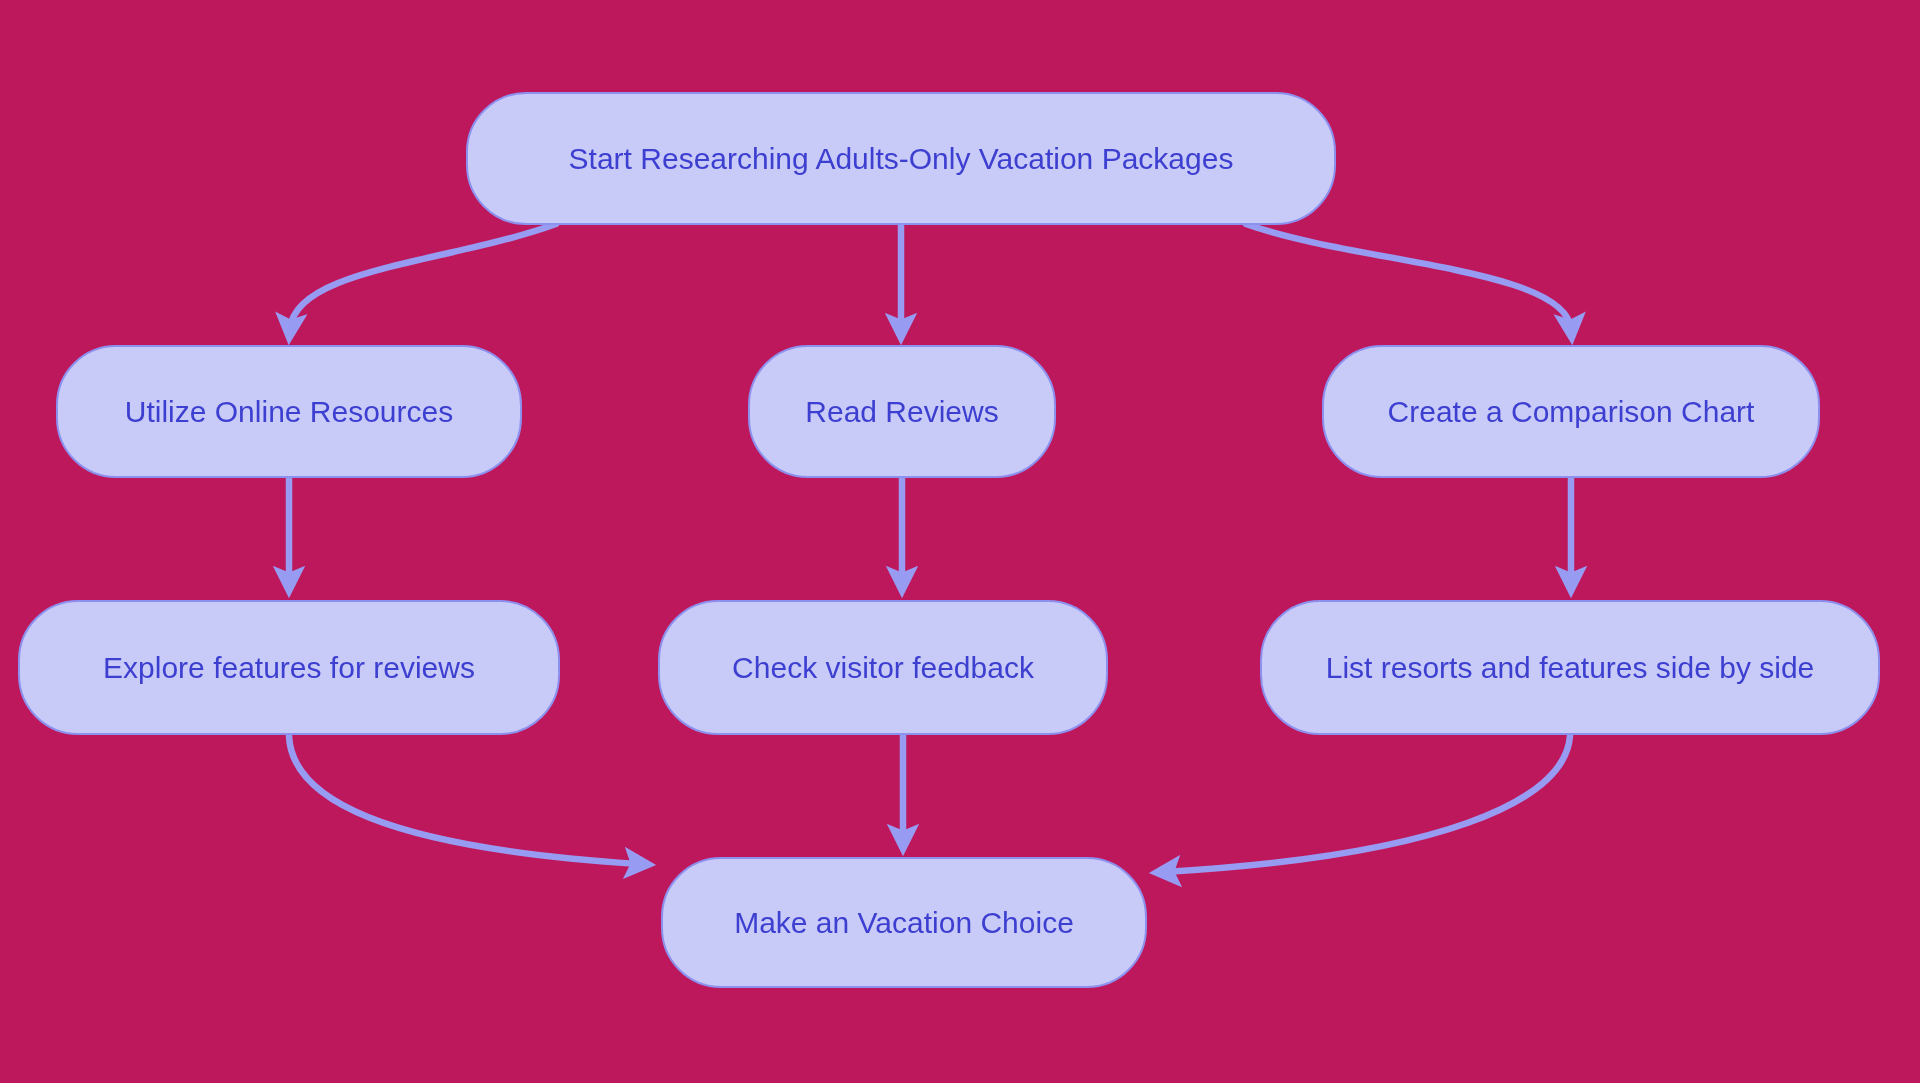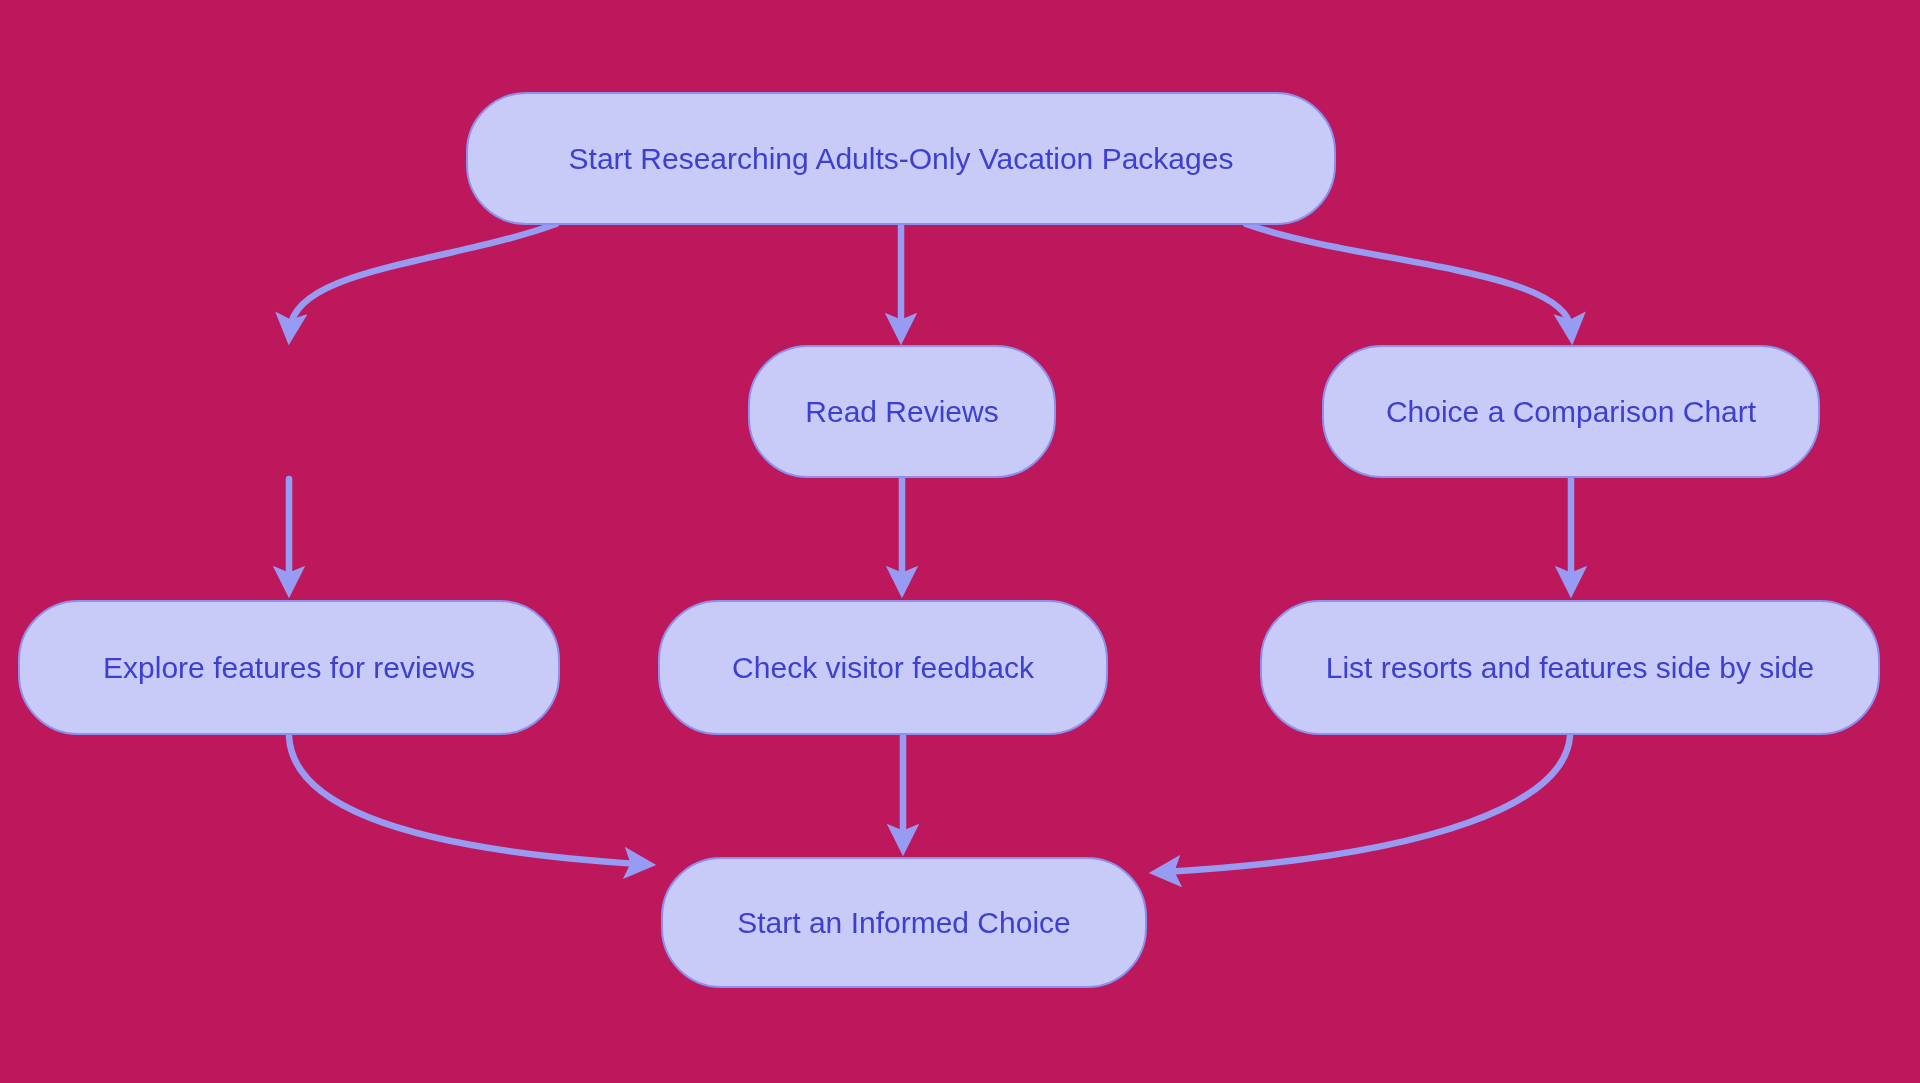--- a/index.html
+++ b/index.html
@@ -45,38 +45,41 @@
     <path class="edge" marker-end="url(#arrow)" d="M 1571 479 L 1571 582"></path>
     <path class="edge" marker-end="url(#arrow)" d="M 289 736 C 292 800, 386 848, 640 864"></path>
     <path class="edge" marker-end="url(#arrow)" d="M 903 736 L 903 840"></path>
     <path class="edge" marker-end="url(#arrow)" d="M 1570 736 C 1565 802, 1438 856, 1165 872"></path>
   </svg>
 
   <div class="node n-start">
     <span>Start Researching Adults-Only Vacation Packages</span>
   </div>
 
+  <div class="node n-ml">
+    <span>Utilize Online Resources</span>
+  </div>
 
   <div class="node n-mm">
     <span>Read Reviews</span>
   </div>
 
   <div class="node n-mr">
-    <span>Choice a Comparison Chart</span>
+    <span>Create a Comparison Chart</span>
   </div>
 
   <div class="node n-bl">
     <span>Explore features for reviews</span>
   </div>
 
   <div class="node n-bm">
     <span>Check visitor feedback</span>
   </div>
 
   <div class="node n-br">
     <span>List resorts and features side by side</span>
   </div>
 
   <div class="node n-bot">
-    <span>Start an Informed Choice</span>
+    <span>Make an Vacation Choice</span>
   </div>
 
 </div>
 
 </body></html>

